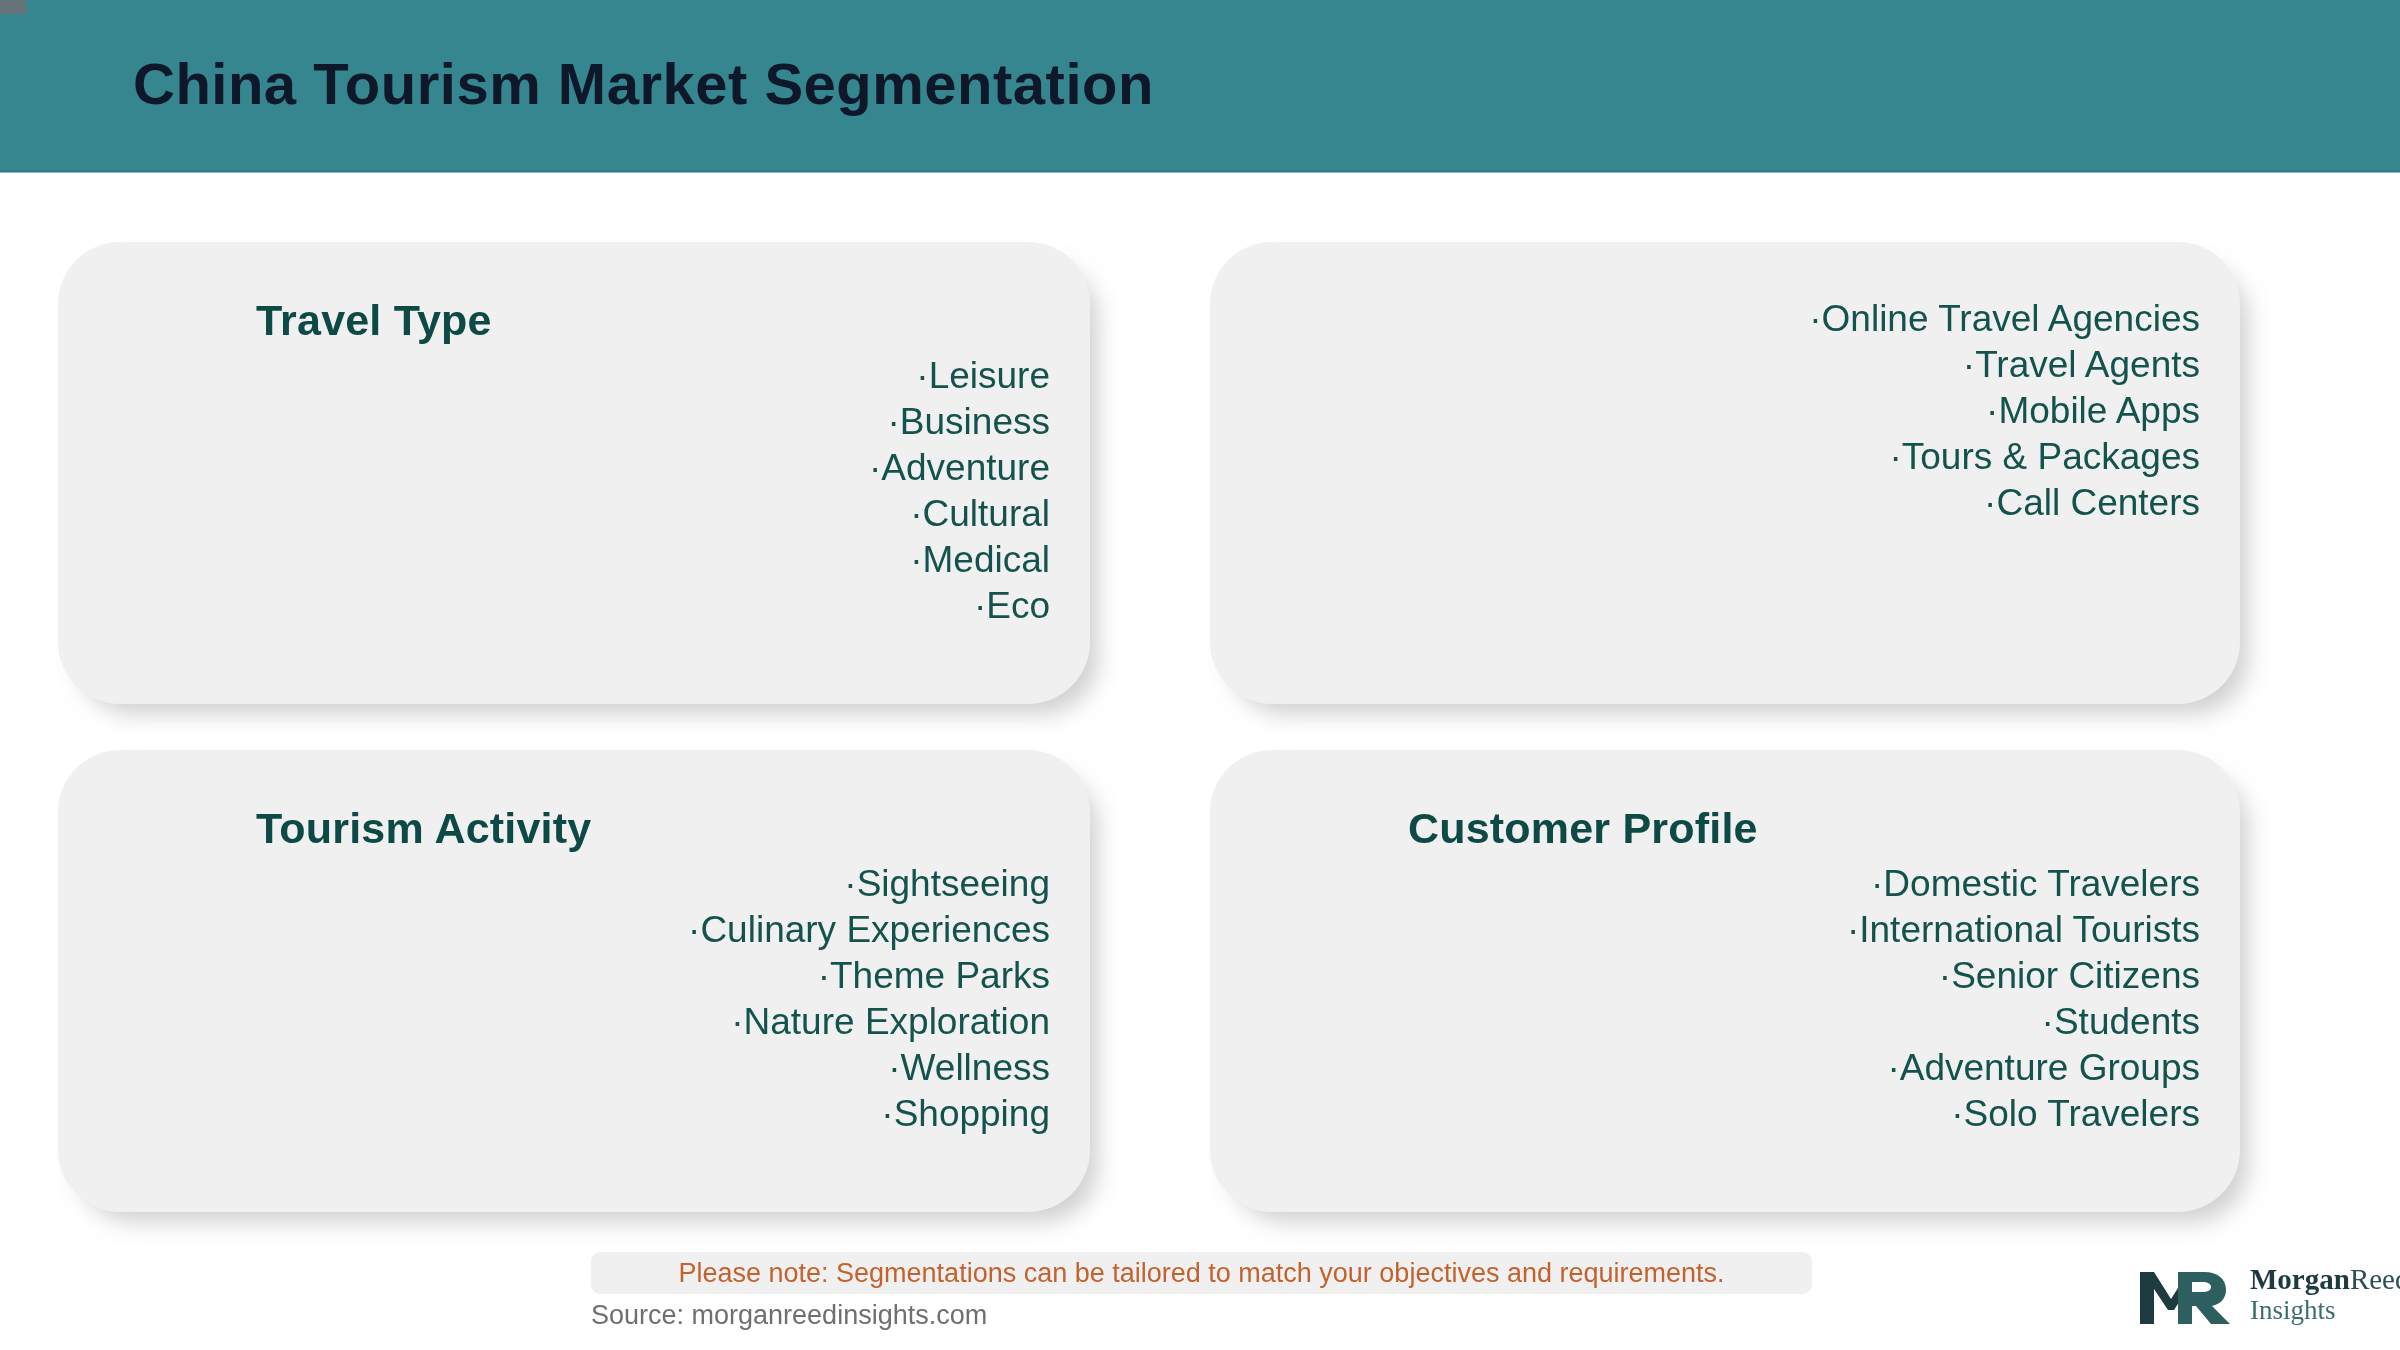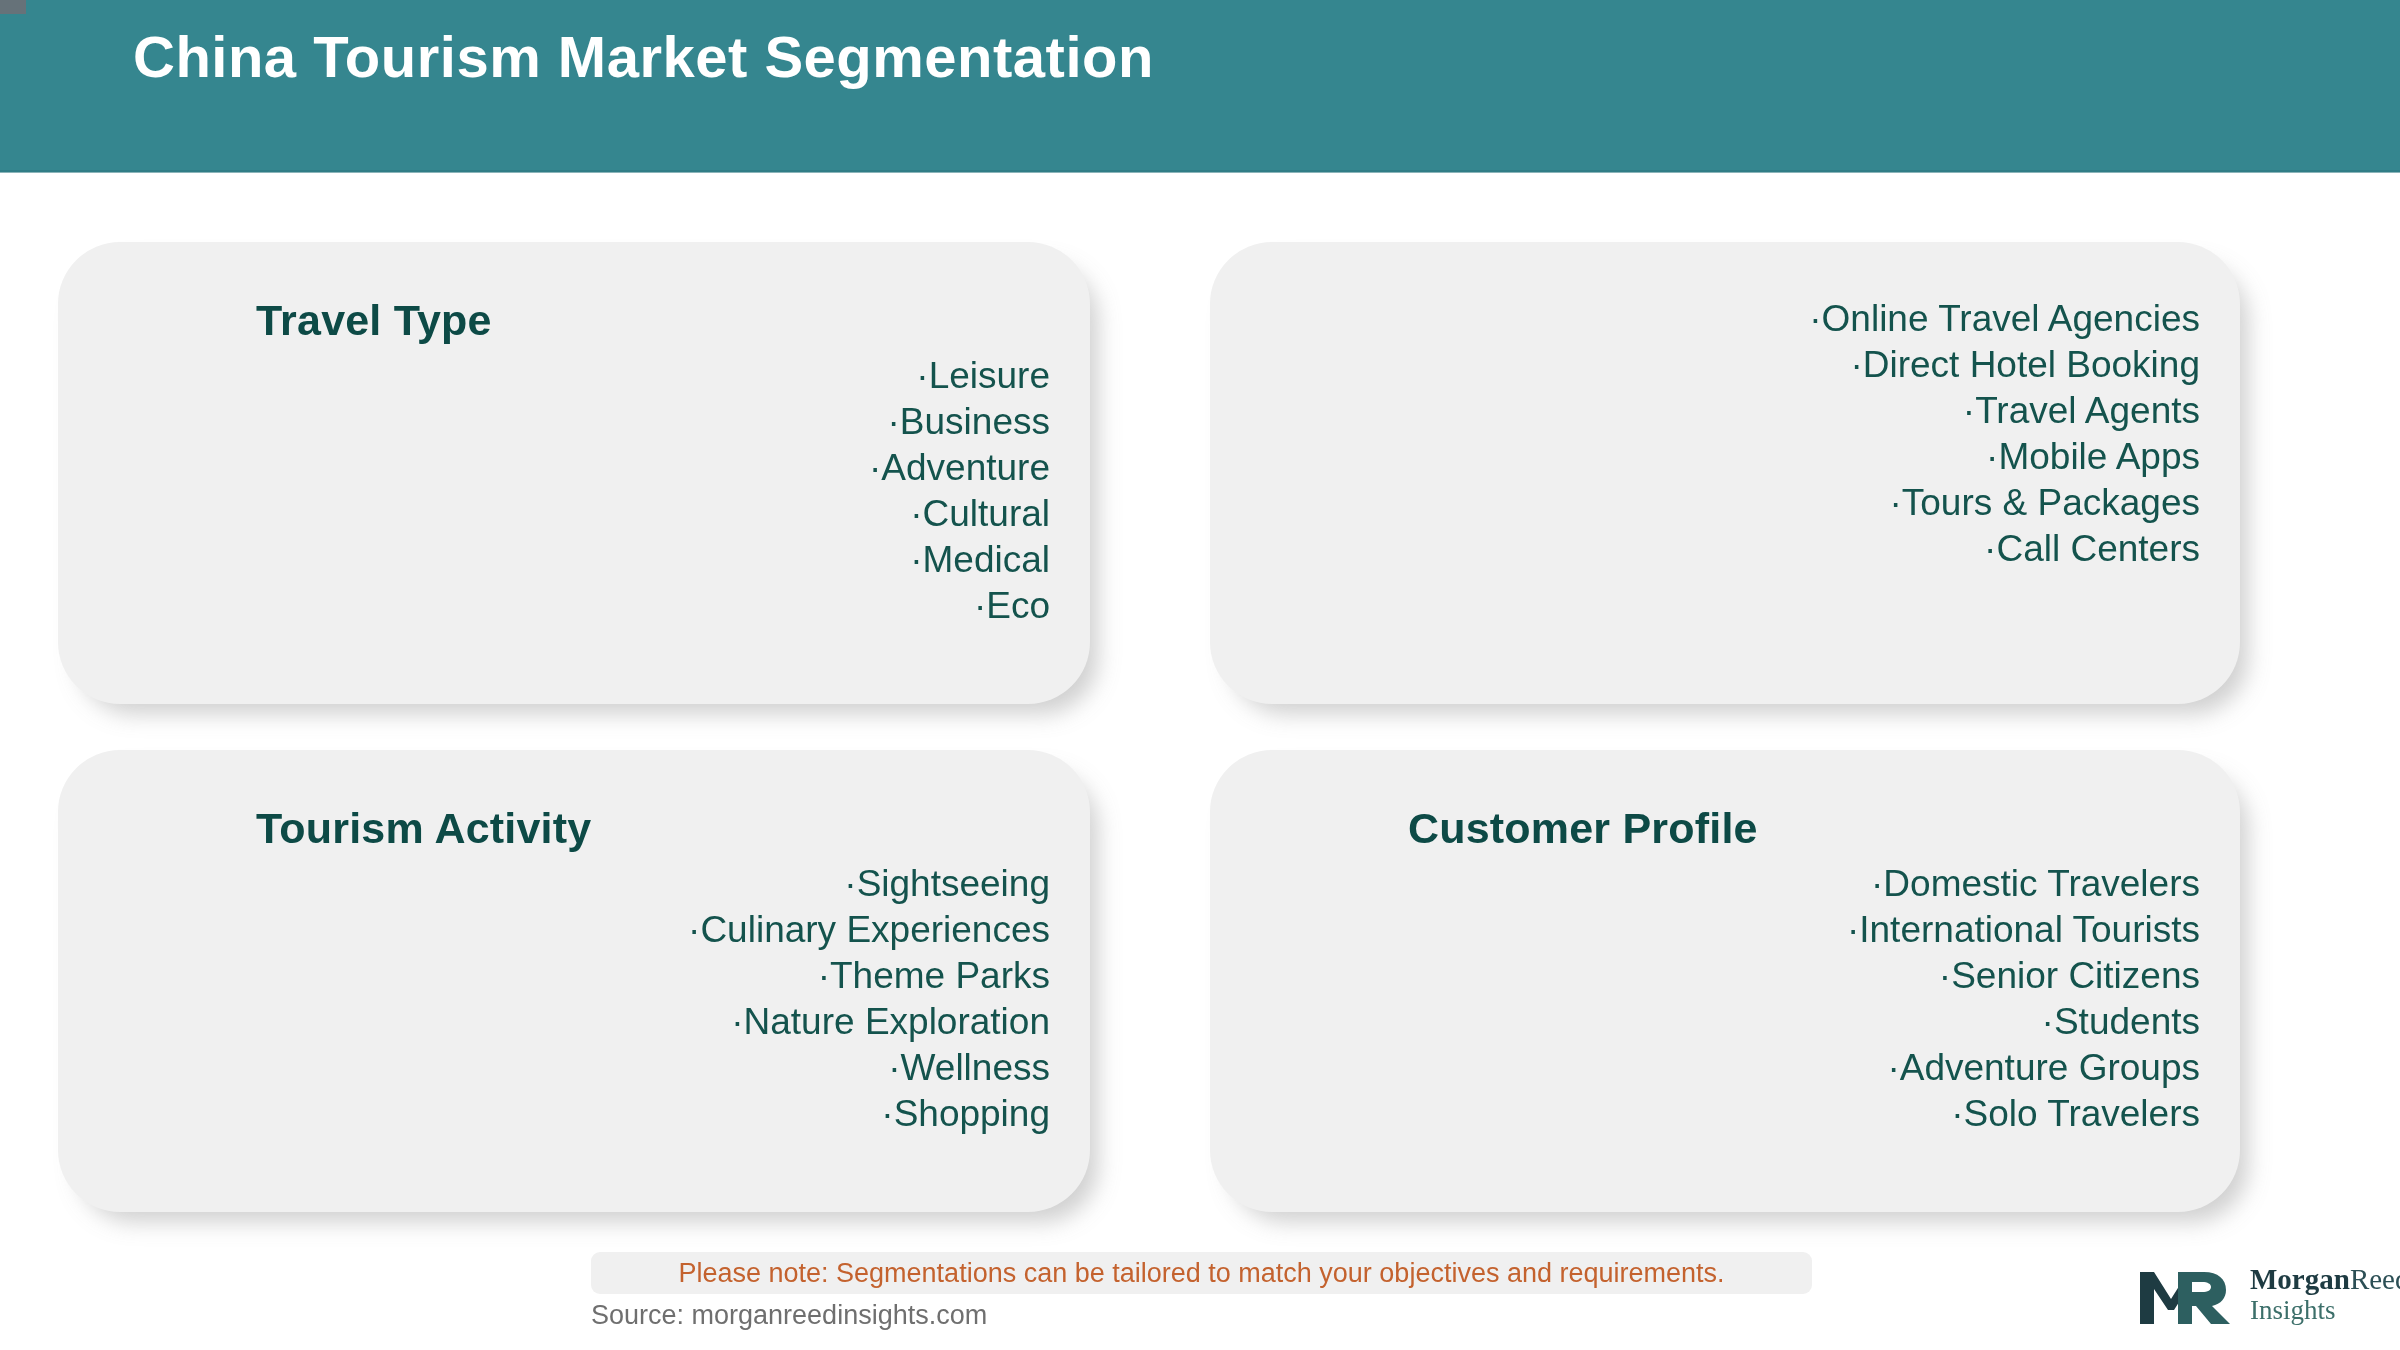--- a/index.html
+++ b/index.html
@@ -30,24 +30,24 @@
     left: 0;
     top: 0;
     width: 26px;
     height: 14px;
     background: #6e6f75;
     opacity: 0.85;
   }
   .header-title {
     position: absolute;
     left: 133px;
-    top: 23px;
+    top: 50px;
     font-size: 58px;
     font-weight: bold;
-    color: #ffffff;
+    color: #0f172a;
     letter-spacing: 0.5px;
     white-space: nowrap;
   }
   .header-underline {
     position: absolute;
     left: 0;
     top: 170px;
     width: 2400px;
     height: 3px;
     background: #2c767f;
@@ -206,21 +206,20 @@
         <li><span class="bullet">·</span><span>Medical</span></li>
         <li><span class="bullet">·</span><span>Eco</span></li>
       </ul>
     </div>
   </div>
 
   <div class="card c1">
     <div class="card-inner">
       <ul class="card-list">
         <li><span class="bullet">·</span><span>Online Travel Agencies</span></li>
-        <li><span class="bullet">·</span><span>Direct Hotel Booking</span></li>
         <li><span class="bullet">·</span><span>Travel Agents</span></li>
         <li><span class="bullet">·</span><span>Mobile Apps</span></li>
         <li><span class="bullet">·</span><span>Tours &amp; Packages</span></li>
         <li><span class="bullet">·</span><span>Call Centers</span></li>
       </ul>
     </div>
   </div>
 
   <div class="card c2">
     <div class="card-inner">

